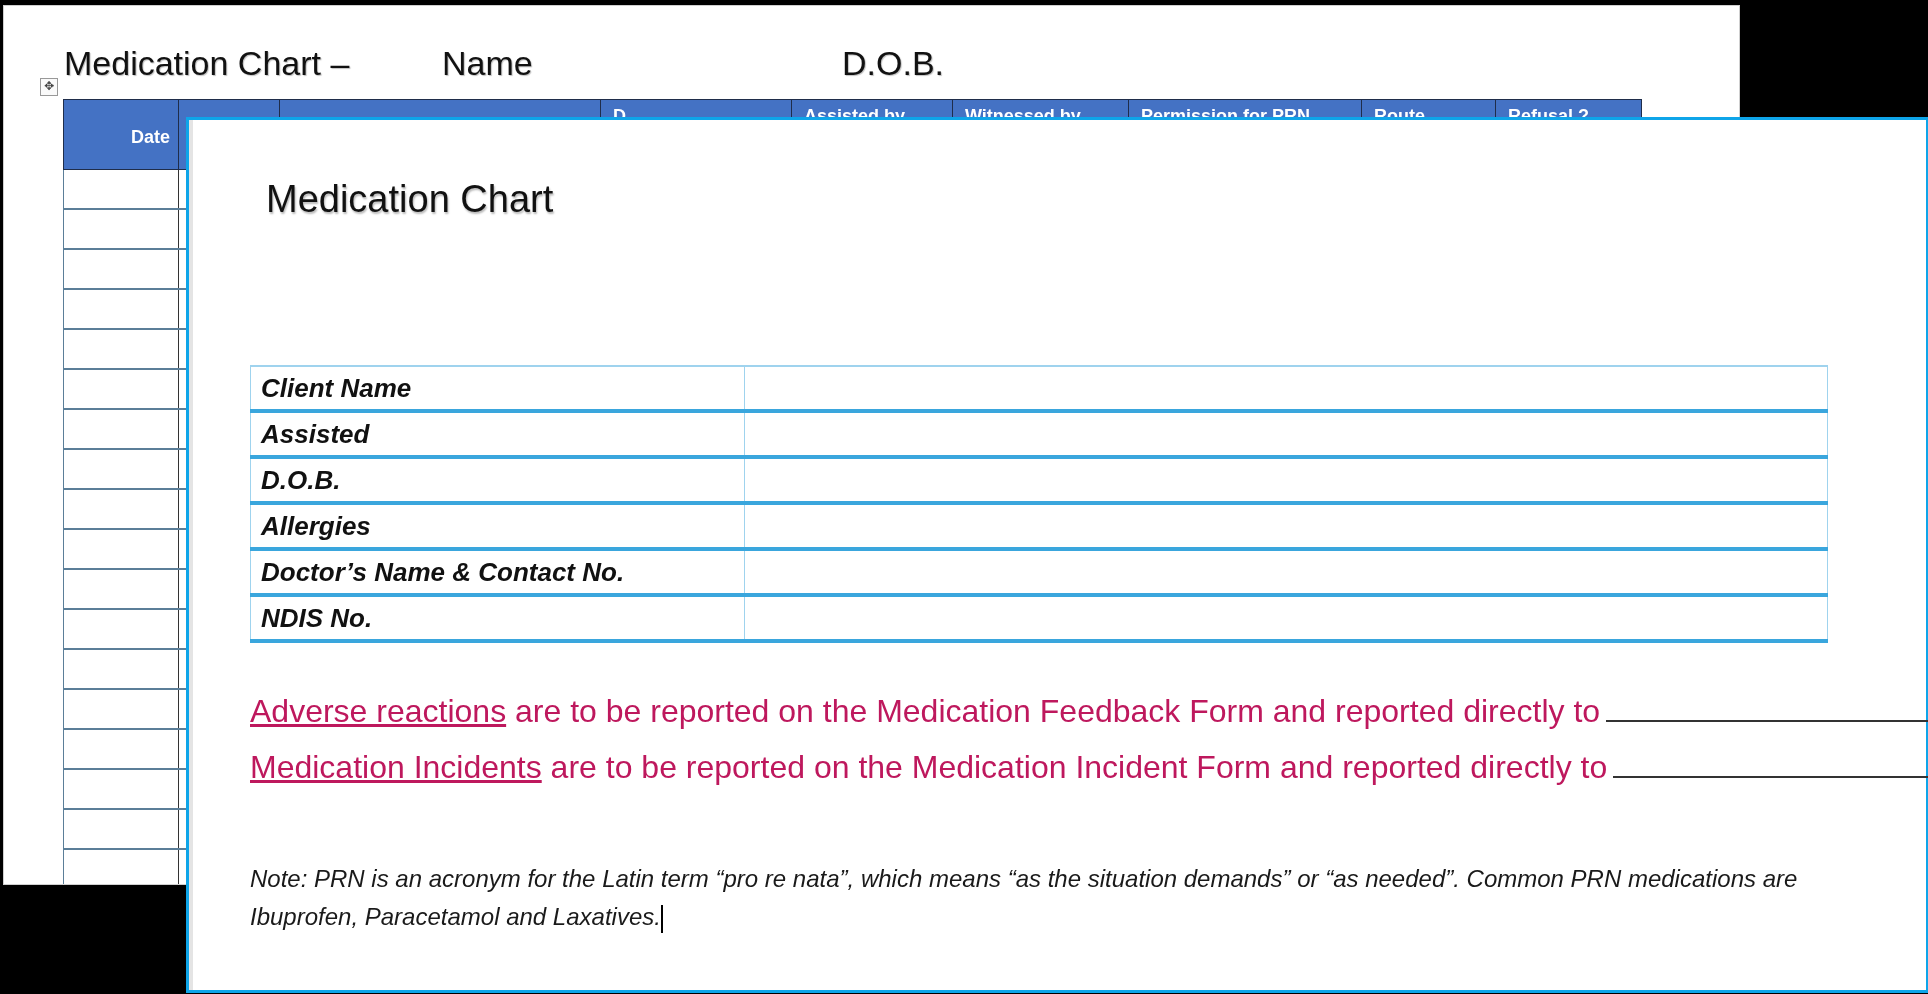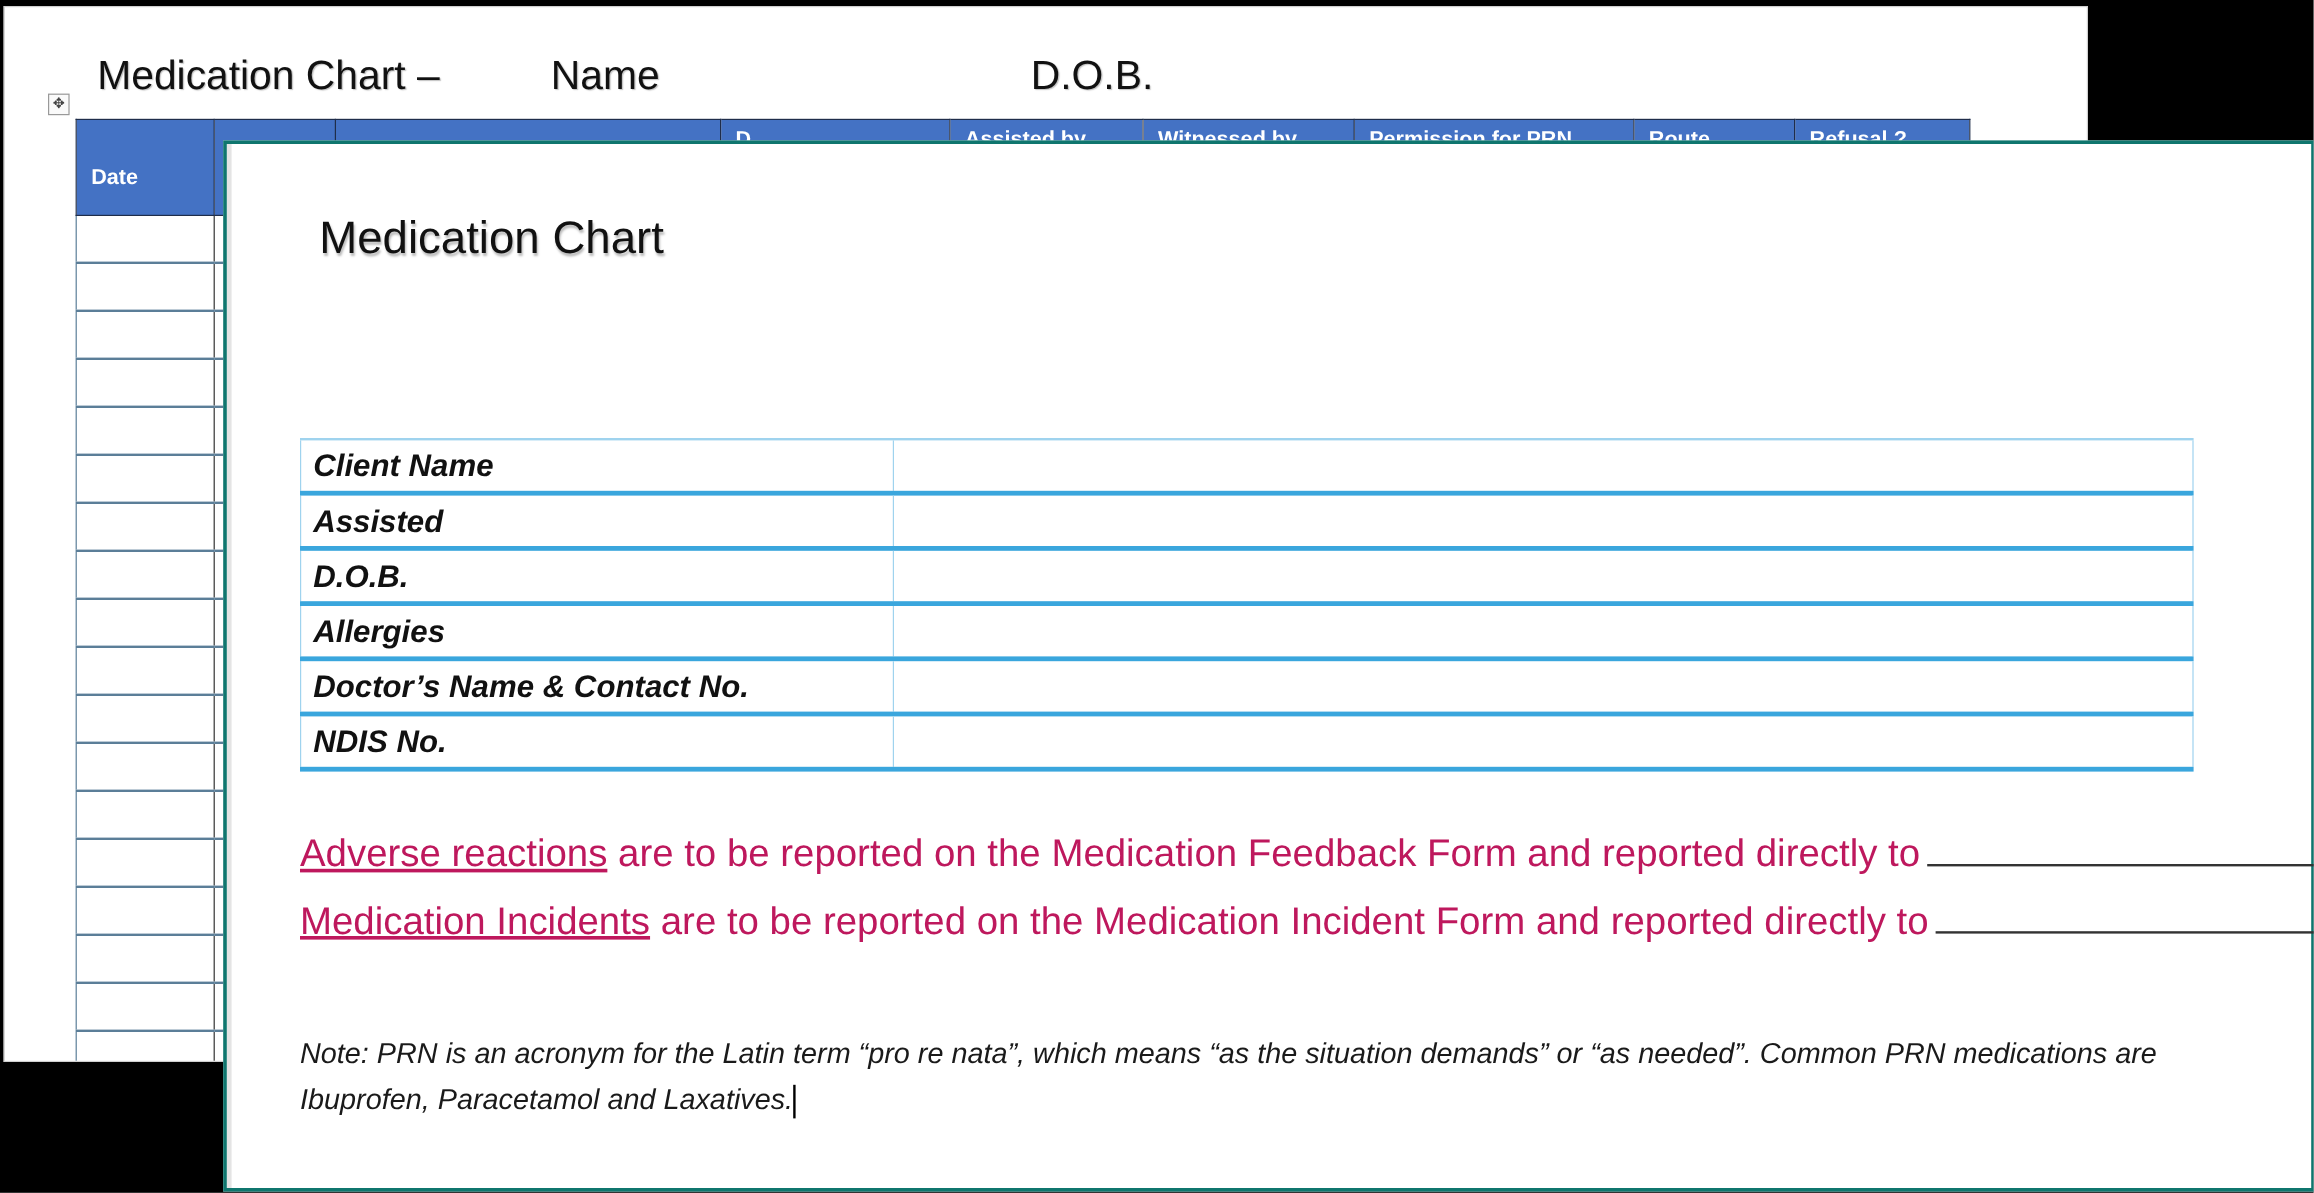--- a/index.html
+++ b/index.html
@@ -7,46 +7,46 @@
     width:1928px; height:994px; background:#000; position:relative; overflow:hidden;
     font-family:"Liberation Sans", "DejaVu Sans", sans-serif;
   }
   
   .back-window {
     position:absolute; left:3px; top:5px; width:1735px; height:878px;
     background:#fff; border:1px solid #cfcfcf; overflow:hidden;
   }
   .back-title {
     position:absolute; left:60px; top:38px; font-size:34px; color:#111;
-    white-space:nowrap; text-shadow:1px 1px 1px rgba(0,0,0,0.25);margin-left:17px;
+    white-space:nowrap; text-shadow:1px 1px 1px rgba(0,0,0,0.25);
   }
   .back-title .name { position:absolute; left:378px; }
   .back-title .dob { position:absolute; left:778px; }
   .move-handle {
     position:absolute; left:36px; top:72px; width:16px; height:16px;
     border:1px solid #999; background:#fafafa; font-size:12px; line-height:15px;
     text-align:center; color:#444;
   }
   .back-table {
     position:absolute; left:59px; top:93px; border-collapse:collapse;
   }
   .back-table th {
     background:#4472c4; color:#fff; font-weight:bold; font-size:18px; text-align:left;
     height:63px; padding:0 8px 0 12px; border:1px solid #1f2d4a; vertical-align:top;
     padding-top:6px; overflow:hidden; white-space:nowrap;
   }
-  .back-table th.date { vertical-align:middle; padding-top:16px; }
+  .back-table th.date { vertical-align:middle; padding-top:5px;text-align:right; }
   .back-table td {
     height:36px; border-bottom:2px solid #5b7e98; border-left:1px solid #5b7e98;
     border-right:1px solid #333;
   }
   
   .front-window {
     position:absolute; left:186px; top:117px; width:1737px; height:870px;
-    background:#fff; border:3px solid #0f766e; box-shadow: inset 4px 0 0 #e4e4e4;
+    background:#fff; border:3px solid #0ea5e9; box-shadow: inset 4px 0 0 #e4e4e4;
   }
   .front-heading {
     position:absolute; left:77px; font-size:38px; color:#111;
     text-shadow:1px 2px 2px rgba(0,0,0,0.28); white-space:nowrap;
   }
   .client-table {
     position:absolute; left:61px; top:245px; width:1578px; border-collapse:collapse;
   }
   .client-table td {
     height:42px; border:1px solid #9fd3ee; border-bottom:4px solid #3aa6dd;

